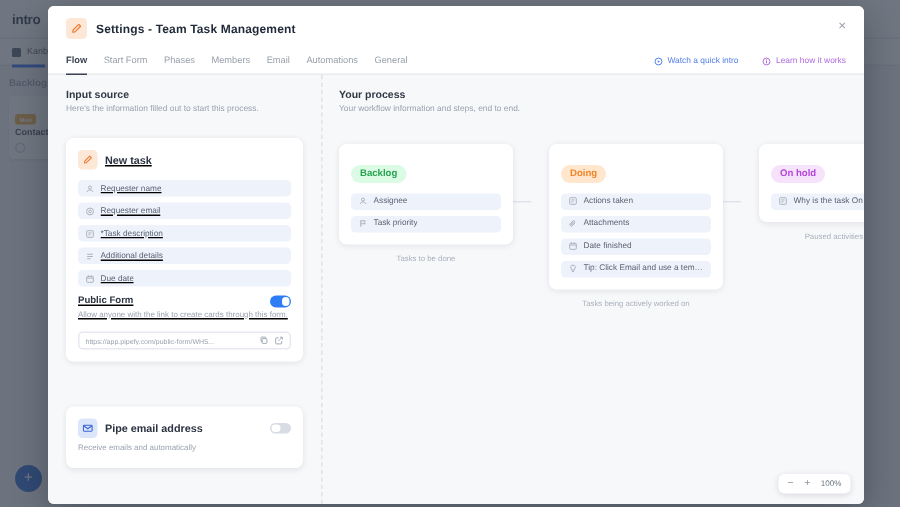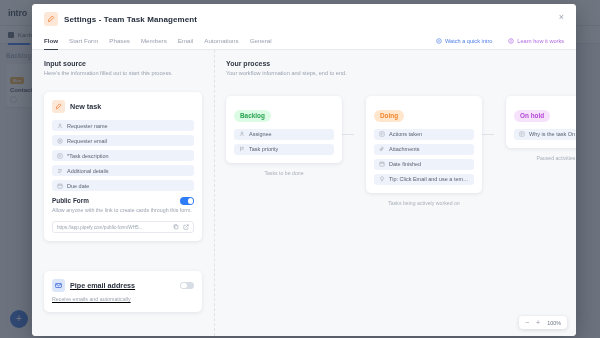--- a/index.html
+++ b/index.html
@@ -258,21 +258,21 @@
       </div>
     </div>
   </div>
 
   <div class="modal-body">
 
     <div class="col-left">
       <div class="sec-title">Input source</div>
       <div class="sec-sub">Here's the information filled out to start this process.</div>
 
-      <div class="card" style="margin-top:16px;">
+      <div class="card" style="margin-top:16px;text-decoration:underline;">
         <div class="card-head">
           <span class="card-ico ico-orange">
             <svg width="7" height="7" viewBox="0 0 16 16" fill="none" stroke="#ee7a30" stroke-width="1.7" stroke-linecap="round" stroke-linejoin="round">
               <path d="M11 2.5l2.5 2.5L6 12.5 3 13l.5-3z"></path>
             </svg>
           </span>
           <span class="card-title">New task</span>
         </div>
 
         <div class="field">
@@ -323,21 +323,21 @@
           <svg class="url-btn" viewBox="0 0 12 12" fill="none" stroke="#9aa2b0" stroke-width="1.2">
             <rect x="3.4" y="3.4" width="6.4" height="6.4" rx="1"></rect>
               <path d="M8.2 3.4V2.4a1 1 0 00-1-1H3a1 1 0 00-1 1v4.2a1 1 0 001 1h1"></path>
           </svg>
           <svg class="url-btn" viewBox="0 0 12 12" fill="none" stroke="#9aa2b0" stroke-width="1.2">
             <path d="M9.6 6.6v3a.9.9 0 01-.9.9H2.5a.9.9 0 01-.9-.9V3.3a.9.9 0 01.9-.9h3M7.4 1.6h3v3M5.2 6.8l5.2-5.2"></path>
           </svg>
         </div>
       </div>
 
-      <div class="card" style="margin-top:30px;text-decoration:underline;">
+      <div class="card" style="margin-top:30px;">
         <div class="card-head" style="margin-bottom:4px;">
           <span class="card-ico ico-blue">
             <svg width="7" height="7" viewBox="0 0 12 12" fill="none" stroke="#3b66d4" stroke-width="1.3">
               <rect x="1" y="2.6" width="10" height="6.8" rx="1"></rect>
                 <path d="M1.3 3.2L6 6.6l4.7-3.4"></path>
             </svg>
           </span>
           <span class="card-title">Pipe email address</span>
           <span class="toggle off" style="margin-left:auto;">
               <span class="knob"></span>

